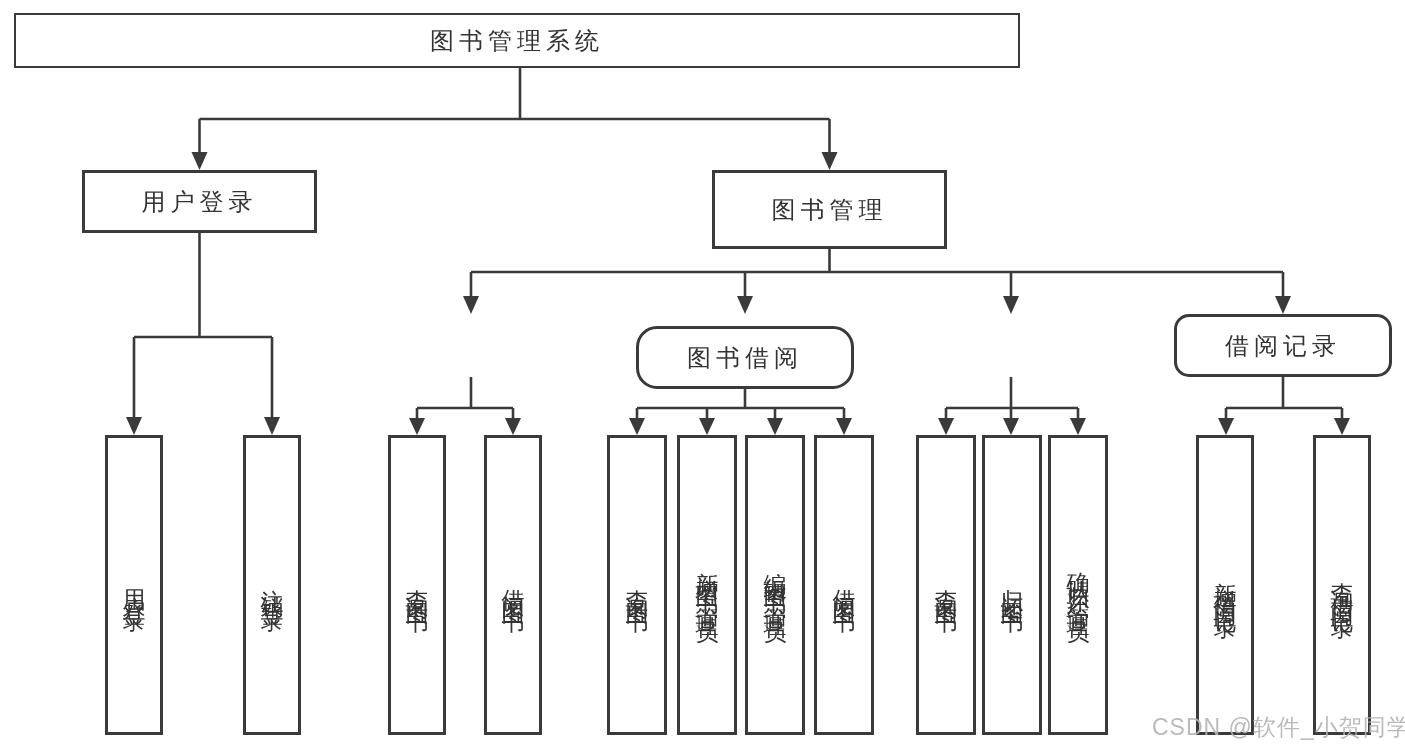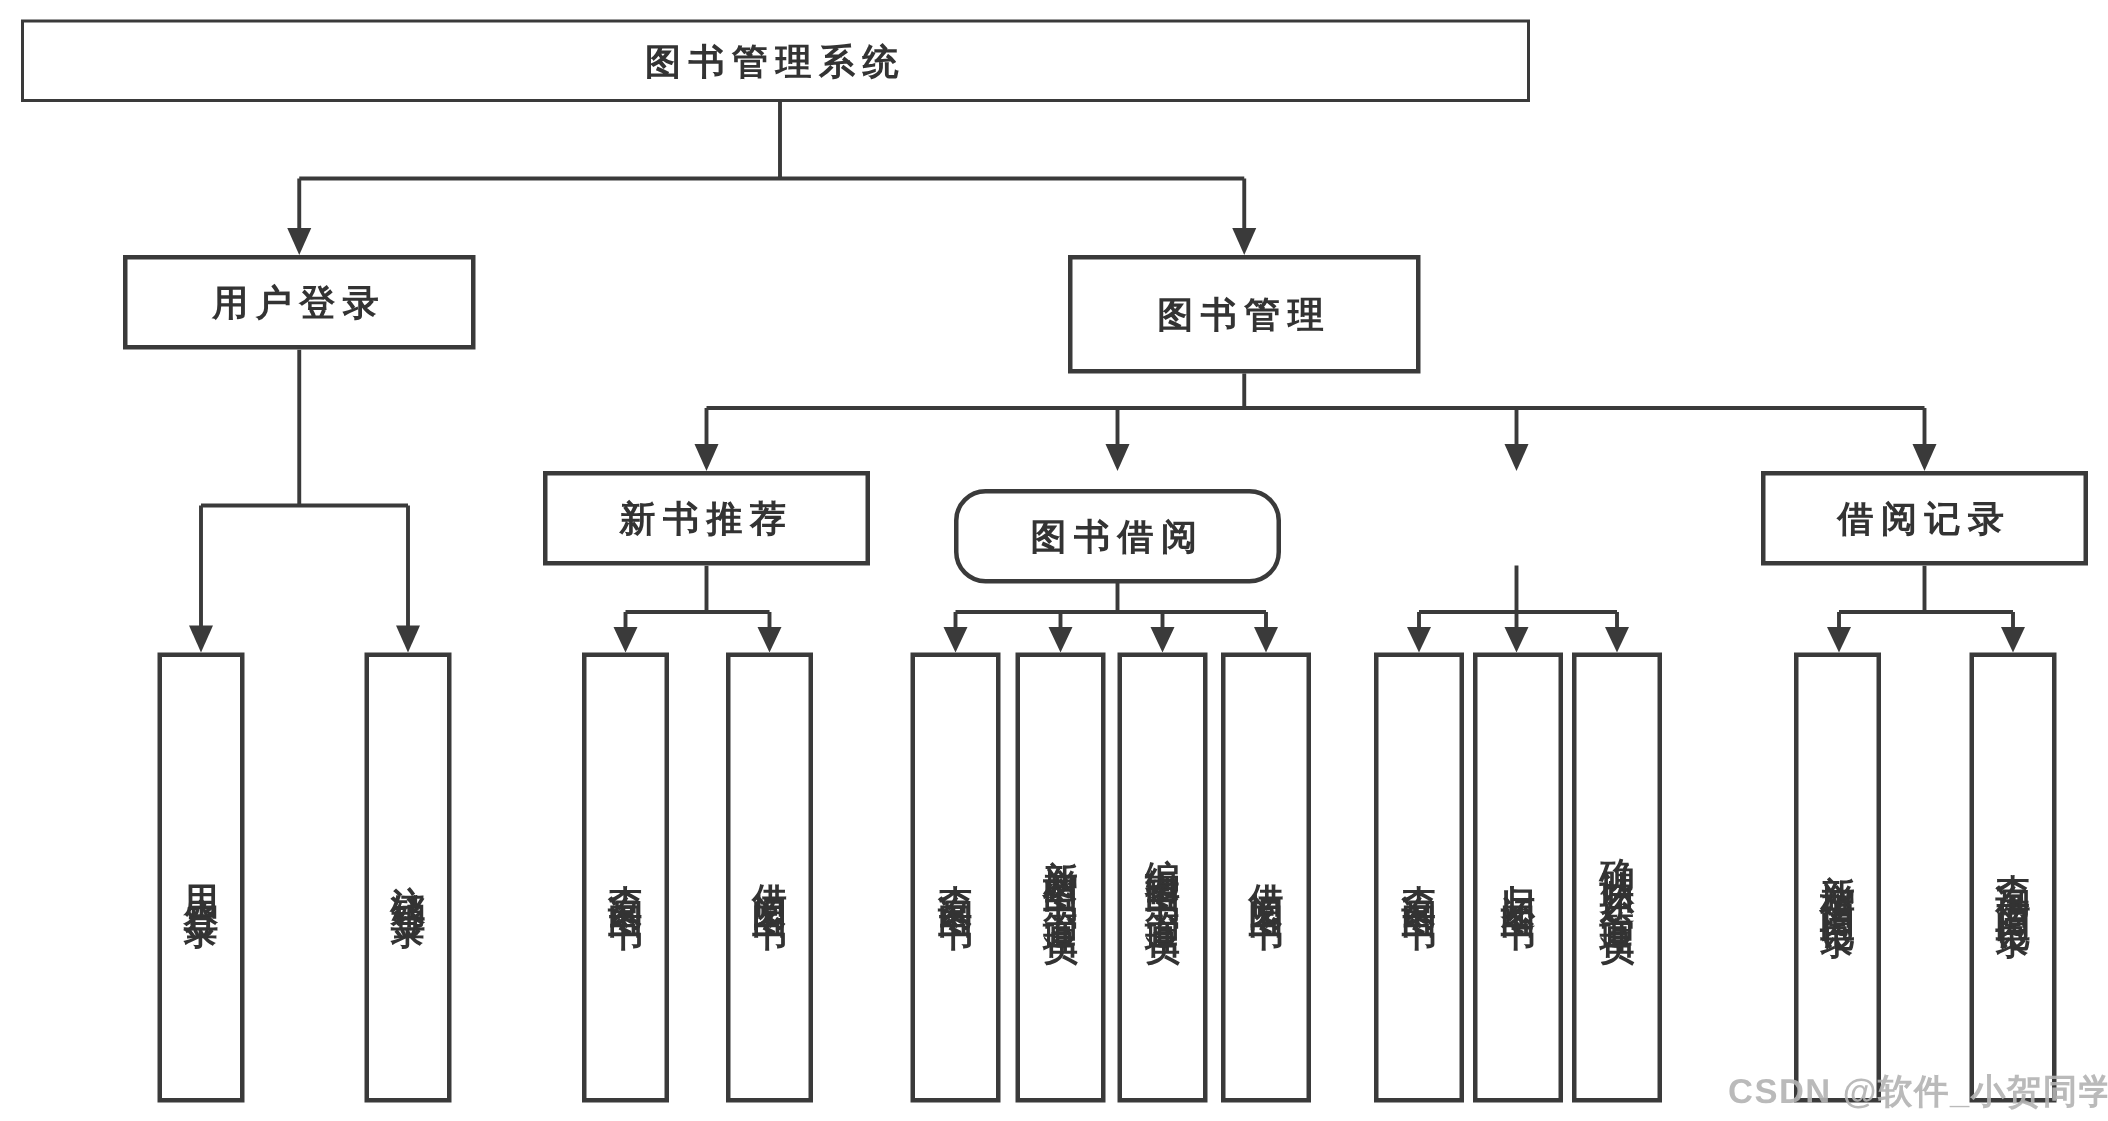--- a/index.html
+++ b/index.html
@@ -7,21 +7,20 @@
     padding: 0;
     background: #ffffff;
   }
   .stage {
     position: relative;
     width: 1405px;
     height: 747px;
     background: var(--bg, #ffffff);
     font-family: "Liberation Sans", "DejaVu Sans", sans-serif;
     overflow: hidden;
-    font-weight: bold;
   }
   .connectors {
     position: absolute;
     left: 0;
     top: 0;
     width: 1405px;
     height: 747px;
   }
   .connectors path,
   .connectors line {
@@ -140,23 +139,22 @@
       <line x1="1342" y1="408" x2="1342" y2="420"></line>
       <polygon points="1334,418 1350,418 1342,435"></polygon>
     </g>
   </svg>
 
   <div class="box root" style="left:14px; top:13px; width:1006px; height:55px;">图书管理系统</div>
 
   <div class="box" style="left:82px; top:170px; width:235px; height:63px;">用户登录</div>
   <div class="box" style="left:712px; top:170px; width:235px; height:79px;">图书管理</div>
 
-  <div class="box" style="left:362px; top:314px; width:218px; height:63px;">新书推荐</div>
   <div class="box" style="left:636px; top:326px; width:218px; height:63px;border-radius:21px;">图书借阅</div>
-  <div class="box" style="left:1174px; top:314px; width:218px; height:63px;">借阅记录</div>
+  <div class="box" style="left:1174px; top:314px; width:218px; height:63px;border-radius:15px;">借阅记录</div>
 
   <div class="box leaf" style="left:105px; top:435px; width:58px; height:300px;">用户登录</div>
   <div class="box leaf" style="left:243px; top:435px; width:58px; height:300px;">注销登录</div>
 
   <div class="box leaf" style="left:388px; top:435px; width:58px; height:300px;">查询图书</div>
   <div class="box leaf" style="left:484px; top:435px; width:58px; height:300px;">借阅图书</div>
 
   <div class="box leaf" style="left:607px; top:435px; width:60px; height:300px;">查询图书</div>
   <div class="box leaf" style="left:677px; top:435px; width:60px; height:300px;">新增图书（管理员）</div>
   <div class="box leaf" style="left:745px; top:435px; width:60px; height:300px;">编辑图书（管理员）</div>

